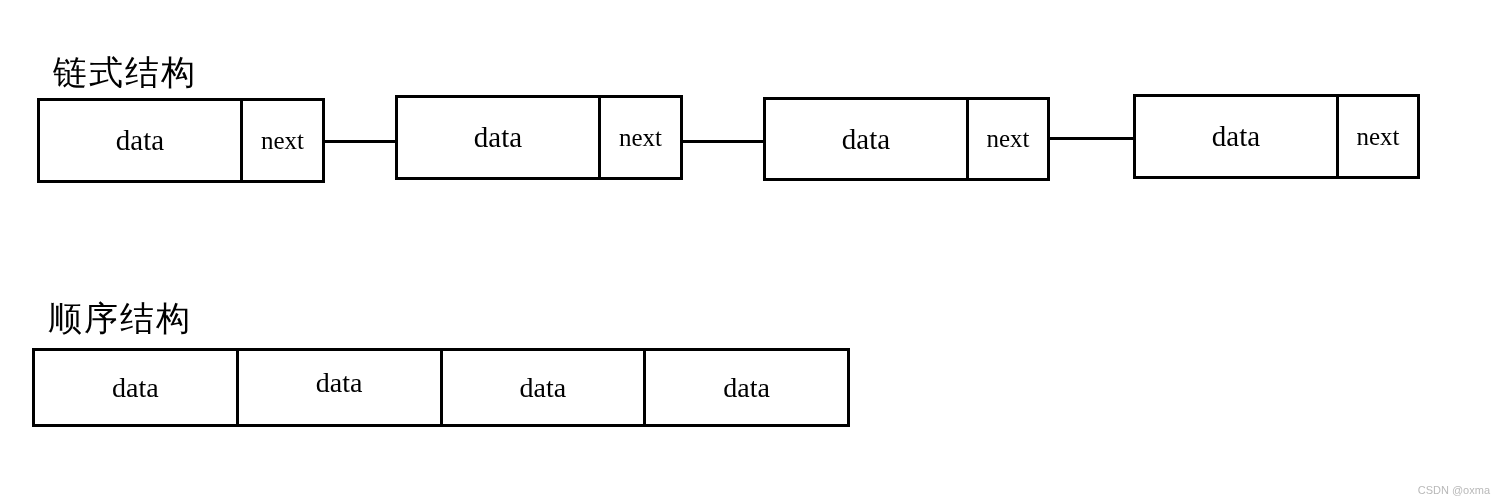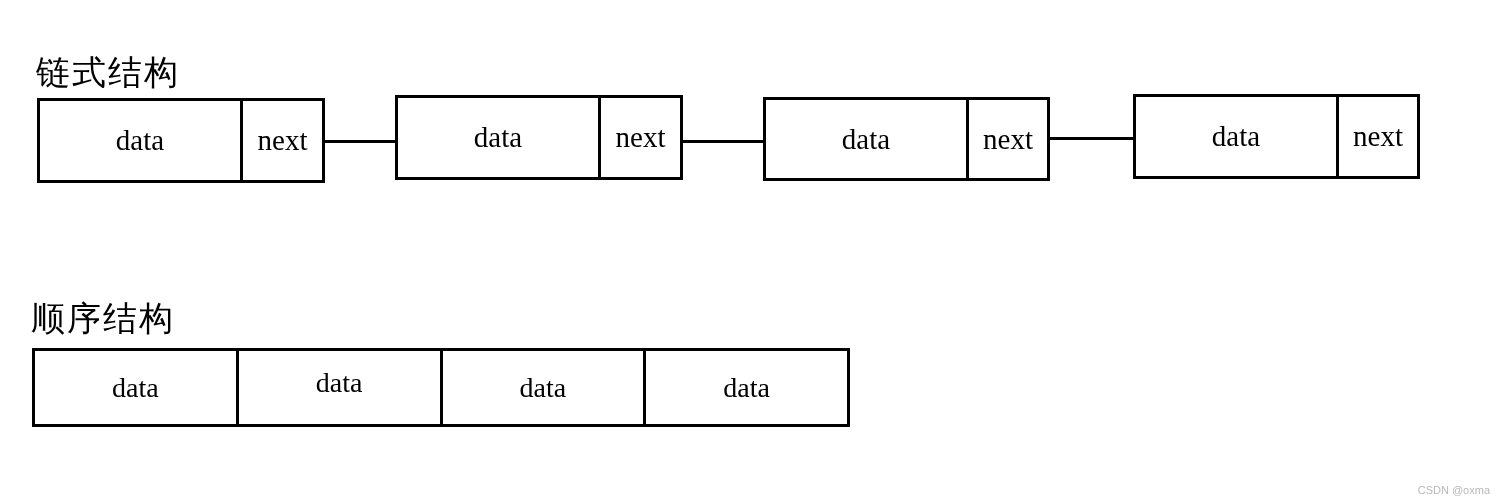--- a/index.html
+++ b/index.html
@@ -11,20 +11,21 @@
     font-family: "Liberation Serif", "DejaVu Serif", serif;
     color: #000000;
     overflow: hidden;
   }
   .section-title {
     position: absolute;
     font-size: 34px;
     letter-spacing: 2px;
     color: #000000;
     white-space: nowrap;
+    margin-left: 17px;
   }
   .title-linked { left: 36px; top: 50px; }
   .title-seq   { left: 31px; top: 296px; font-family: Liberation Mono, monospace; }
 
   
   .node {
     position: absolute;
     display: flex;
     box-sizing: border-box;
     border: 3px solid #000000;
@@ -39,21 +40,21 @@
     display: flex;
     align-items: center;
     justify-content: center;
     font-size: 29px;
   }
   .node .next-cell {
     flex: 1;
     display: flex;
     align-items: center;
     justify-content: center;
-    font-size: 29px;
+    font-size: 25px;
   }
   .node1 { left: 37px;   top: 98px; }
   .node2 { left: 395px;  top: 95px; }
   .node3 { left: 763px;  top: 97px; width: 287px; height: 84px; }
   .node4 { left: 1133px; top: 94px; width: 287px; }
 
   .connector {
     position: absolute;
     height: 3px;
     background: #000000;

